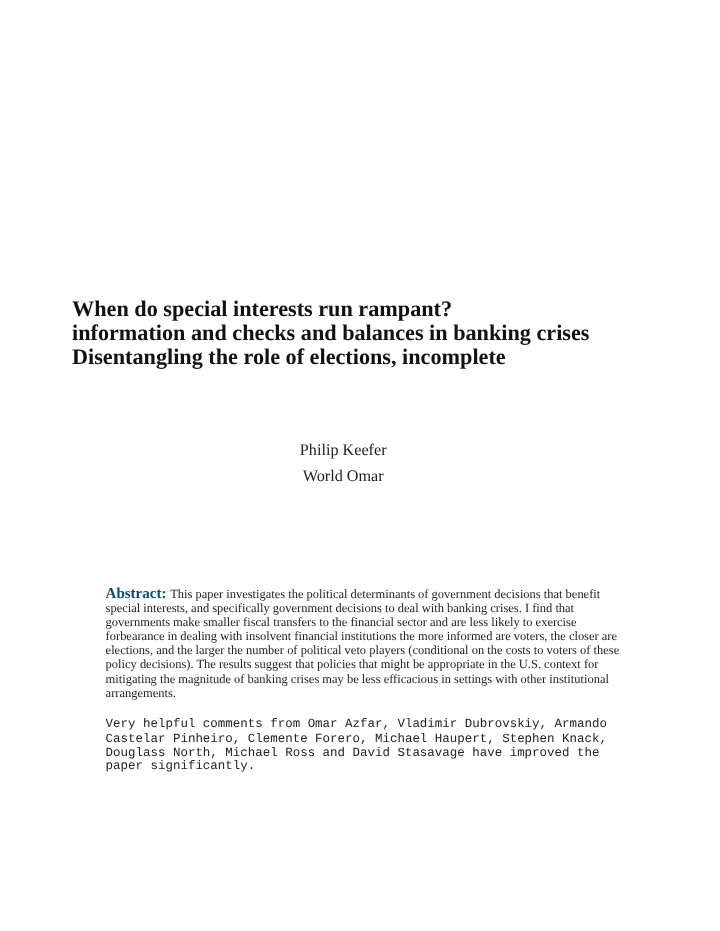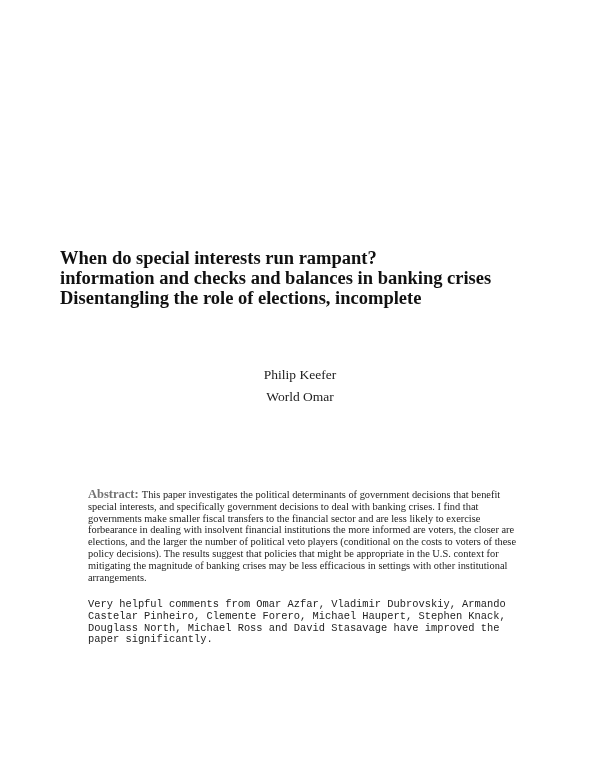--- a/index.html
+++ b/index.html
@@ -29,21 +29,21 @@
       font-family: "Liberation Serif", "DejaVu Serif", serif;
       font-weight: bold;
       font-size: 18.5px;
       line-height: 20px;
       color: #111;
       margin: 0;
     }
     .title span { display: block; white-space: nowrap; }
     .authors {
       position: absolute;
-      left: 150px;
+      left: 136px;
       width: 300px;
       top: 364px;
       text-align: center;
       font-family: "Liberation Serif", "DejaVu Serif", serif;
       font-size: 13.5px;
       line-height: 22px;
       color: #222;
     }
     .authors div { white-space: nowrap; }
     .abstract {
@@ -53,21 +53,21 @@
       top: 489px;
       font-family: "Liberation Serif", "DejaVu Serif", serif;
       font-size: 10.4px;
       line-height: 11.8px;
       color: #222;
       text-align: left;
     }
     .abstract .label {
       font-weight: bold;
       font-size: 12.5px;
-      color: #737373;
+      color: #0c4a6e;
     }
     .ack {
       position: absolute;
       left: 88px;
       width: 440px;
       top: 599px;
       font-family: Liberation Mono, monospace;
       font-size: 10.4px;
       line-height: 11.8px;
       color: #222;

